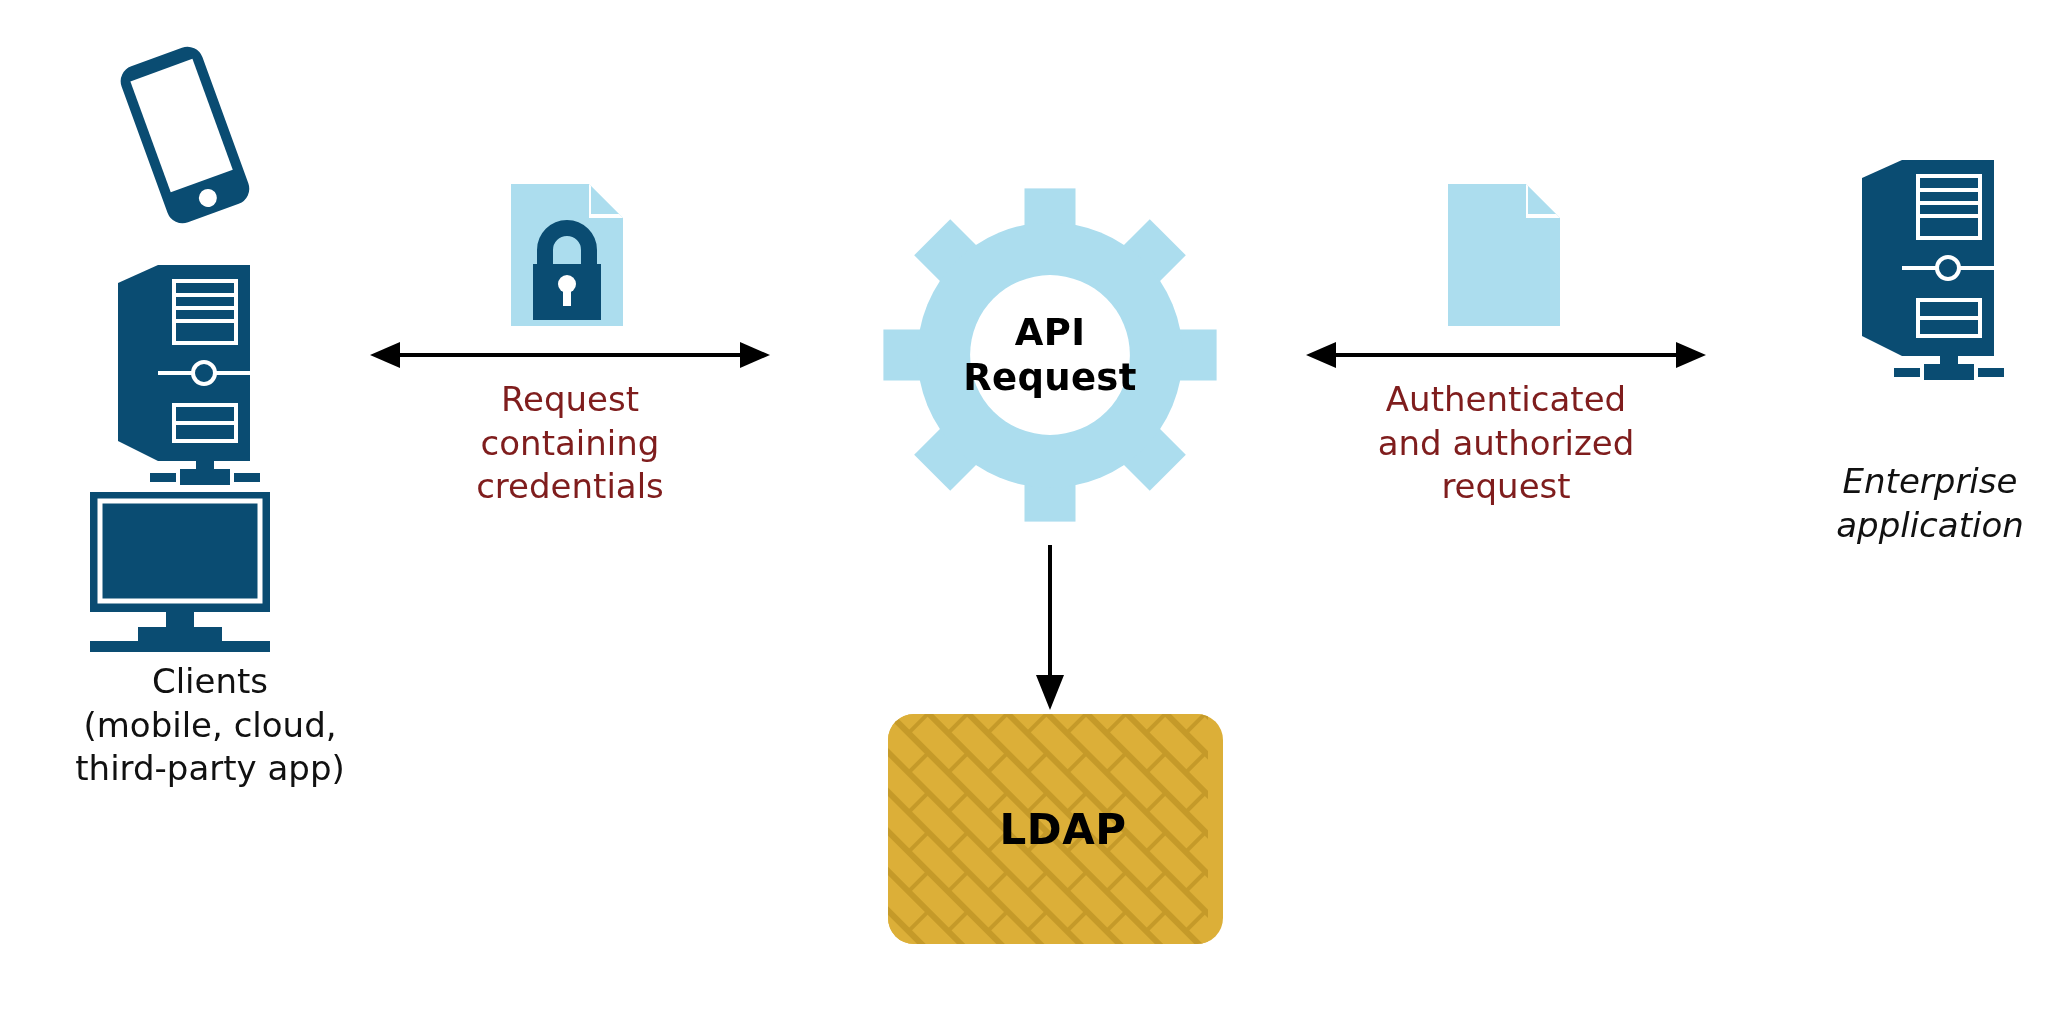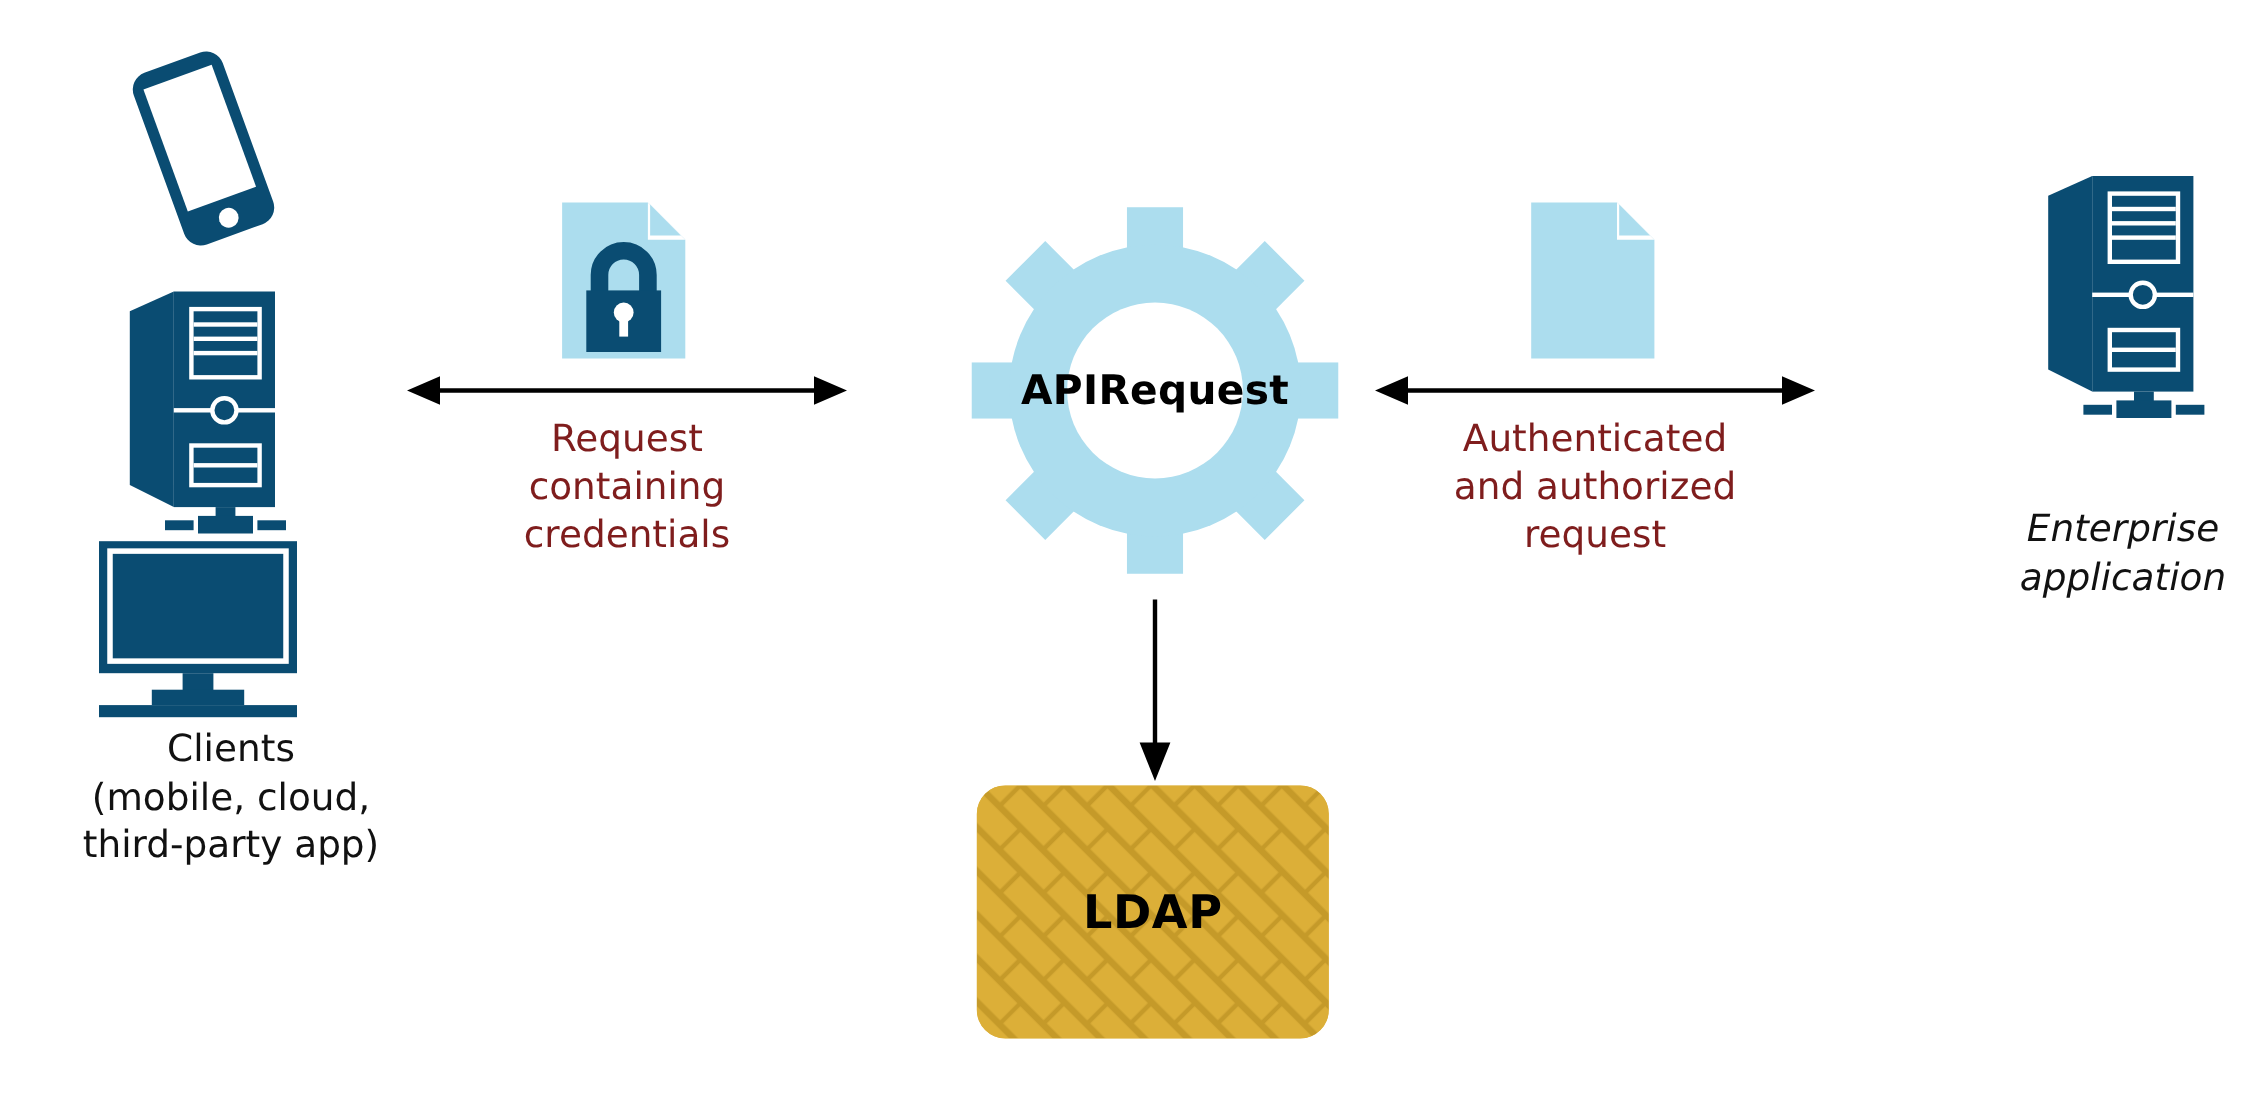--- a/index.html
+++ b/index.html
@@ -39,35 +39,37 @@
     color: #7f1d1d;
     white-space: pre-line;
   }
   .gear-label {
     position: absolute;
     left: 0;
     top: 0;
     width: 100%;
     height: 100%;
     display: flex;
+    flex-direction: column;
     align-items: center;
     justify-content: center;
     font-weight: bold;
     font-size: 37px;
     line-height: 1.22;
     letter-spacing: 0.3px;
     pointer-events: none;
   }
   .ldap-box {
     position: absolute;
     border-radius: 26px;
     display: flex;
     align-items: center;
     justify-content: center;
     overflow: hidden;
+    padding-left: 15px;
   }
   .ldap-pattern {
     position: absolute;
     left: 0; top: 0; right: 0; bottom: 0;
   }
   .ldap-text {
     position: relative;
     font-weight: bold;
     font-size: 42px;
     letter-spacing: 0.5px;
@@ -200,21 +202,21 @@
           <rect x="0" y="0" width="56" height="26" fill="#DCAF38" stroke="#C59A29" stroke-width="4"></rect>
           <rect x="-28" y="28" width="56" height="26" fill="#DCAF38" stroke="#C59A29" stroke-width="4"></rect>
           <rect x="28" y="28" width="56" height="26" fill="#DCAF38" stroke="#C59A29" stroke-width="4"></rect>
         </pattern>
       </defs>
       <rect width="320" height="230" fill="url(#basketweave)"></rect>
     </svg>
     <span class="ldap-text">LDAP</span>
   </div>
 
-  <div class="node" style="left:1250px; top:180px; width:400px; height:330px;">
+  <div class="node" style="left:1306px; top:180px; width:400px; height:330px;">
 
     <div class="node" style="left:136px; top:0px; width:128px; height:150px;">
       <svg width="128" height="150" viewBox="0 0 128 150">
         <path d="M6 4 H84 L118 38 V146 H6 Z" fill="#ACDDEE"></path>
         <path d="M84 4 L118 38 H84 Z" fill="#FFFFFF"></path>
         <path d="M86 6 L114 34 H86 Z" fill="#ACDDEE"></path>
       </svg>
     </div>
 
     <div class="node" style="left:0px; top:155px; width:400px; height:40px;">

